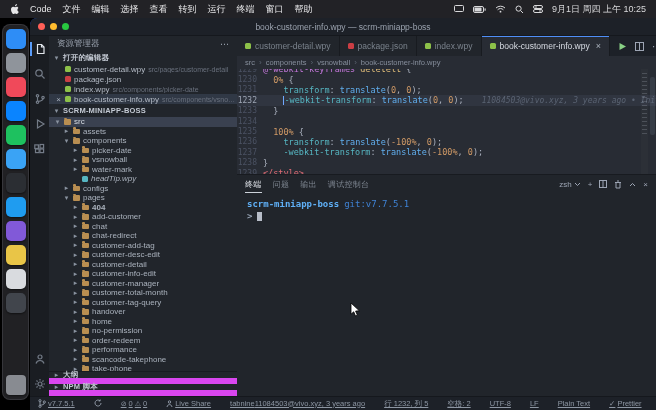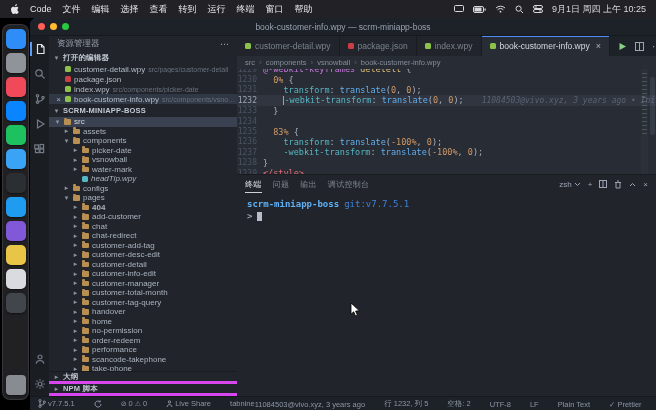--- a/index.html
+++ b/index.html
@@ -55,21 +55,21 @@
   .fico.npm{background:#cb3e44;}
   .fico.folder{width:7px;height:5.5px;background:#b98e51;border-radius:1px;position:relative;}
   .fico.folder::before{content:"";position:absolute;top:-1.5px;left:0;width:3px;height:1.5px;background:#b98e51;border-radius:1px 1px 0 0;}
   .fico.file{background:#56b6c2;}
   .oe-path{font-size:7px;color:#69707d;overflow:hidden;text-overflow:ellipsis;}
   .tree{flex:1;min-height:0;overflow:hidden;display:flex;flex-direction:column;}
   .tree-row{height:9.5px;flex:none;display:flex;align-items:center;gap:3px;font-size:8px;color:#aab2bd;white-space:nowrap;}
   .tree-row.selected{background:#3a4150;color:#d6dbe2;}
   .twisty{font-size:7px;color:#8a93a0;width:7px;flex:none;text-align:center;}
   .sb-bottom{flex:none;border-top:1px solid #181b20;}
-  .sb-bottom .section-h{height:12px;border-bottom:3px solid #d946ef;}
+  .sb-bottom .section-h{height:12px;border-bottom:6px solid #d946ef;}
   
   .editor-col{flex:1;display:flex;flex-direction:column;min-width:0;}
   .tabbar{height:20px;flex:none;background:#1d2128;display:flex;align-items:stretch;}
   .tab{display:flex;align-items:center;gap:4px;padding:0 8px;font-size:8.5px;color:#7a828c;
     background:#21252b;border-right:1px solid #181b20;white-space:nowrap;}
   .tab.active{background:#282c34;color:#d6dae2;box-shadow:inset 0 1px 0 #4f8ef7;}
   .tab-close{font-size:9px;color:#aab2bd;margin-left:2px;}
   .tab-actions{margin-left:auto;display:flex;align-items:center;gap:8px;padding:0 8px;color:#9da5b4;}
   .tab-actions svg{display:block;}
   .tab-actions .more{font-size:10px;}
@@ -100,21 +100,21 @@
   .panel-actions{margin-left:auto;display:flex;align-items:center;gap:7px;color:#9da5b4;}
   .panel-actions svg{display:block;}
   .shell-pick{display:flex;align-items:center;gap:2px;font-size:8px;}
   .panel-body{flex:1;padding:5px 10px;font-family:"DejaVu Sans Mono","Liberation Mono",monospace;font-size:9px;color:#c6ccd4;position:relative;}
   .term-line{height:12px;display:flex;align-items:center;gap:5px;white-space:pre;}
   .t-dir{color:#5fb0f7;font-weight:bold;}
   .t-git{color:#3f83d6;}
   .t-prompt{color:#9aa7b8;font-weight:bold;}
   .t-cursor{display:inline-block;width:5px;height:9px;background:#b7bdc8;}
   
-  .sb-group{display:flex;align-items:flex-end;gap:19px;}
+  .sb-group{display:flex;align-items:flex-start;gap:19px;text-decoration:underline;}
   .sb-group.right{margin-left:auto;}
   .sb-item{display:flex;align-items:center;gap:2px;white-space:nowrap;}
   .sb-item svg{display:block;}
   .sb-glyph{font-size:7px;}
   
   .mouse{position:absolute;left:350px;top:302px;z-index:99;pointer-events:none;}
 </style>
 </head>
 <body>
 
@@ -510,21 +510,21 @@
             <div class="code-line">
               <span class="ln">1233</span>
               <span class="code-text"><span class="tk-punc">  }</span></span>
             </div>
             <div class="code-line">
               <span class="ln">1234</span>
               <span class="code-text"></span>
             </div>
             <div class="code-line">
               <span class="ln">1235</span>
-              <span class="code-text"><span class="tk-num">  83%</span><span class="tk-punc"> {</span></span>
+              <span class="code-text"><span class="tk-num">  100%</span><span class="tk-punc"> {</span></span>
             </div>
             <div class="code-line">
               <span class="ln">1236</span>
               <span class="code-text"><span class="tk-prop">    transform</span><span class="tk-punc">: </span><span class="tk-func">translate</span><span class="tk-punc">(</span><span class="tk-num">-100%</span><span class="tk-punc">, </span><span class="tk-num">0</span><span class="tk-punc">);</span></span>
             </div>
             <div class="code-line">
               <span class="ln">1237</span>
               <span class="code-text"><span class="tk-prop">    -webkit-transform</span><span class="tk-punc">: </span><span class="tk-func">translate</span><span class="tk-punc">(</span><span class="tk-num">-100%</span><span class="tk-punc">, </span><span class="tk-num">0</span><span class="tk-punc">);</span></span>
             </div>
             <div class="code-line">

